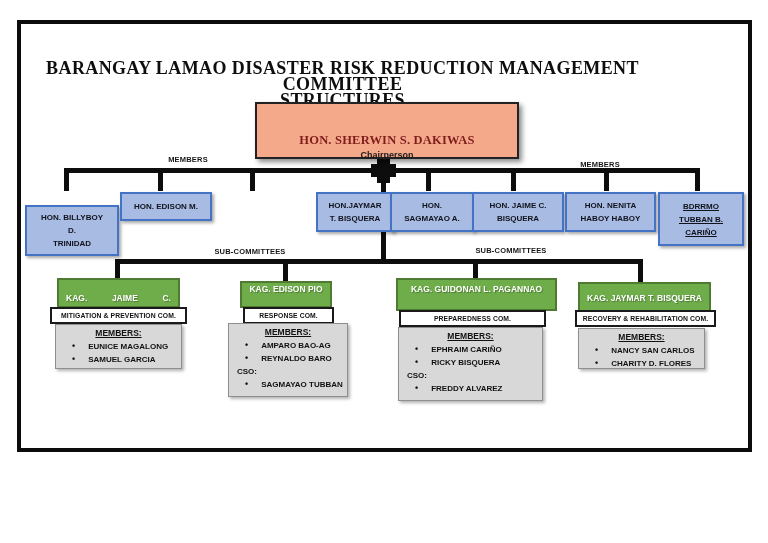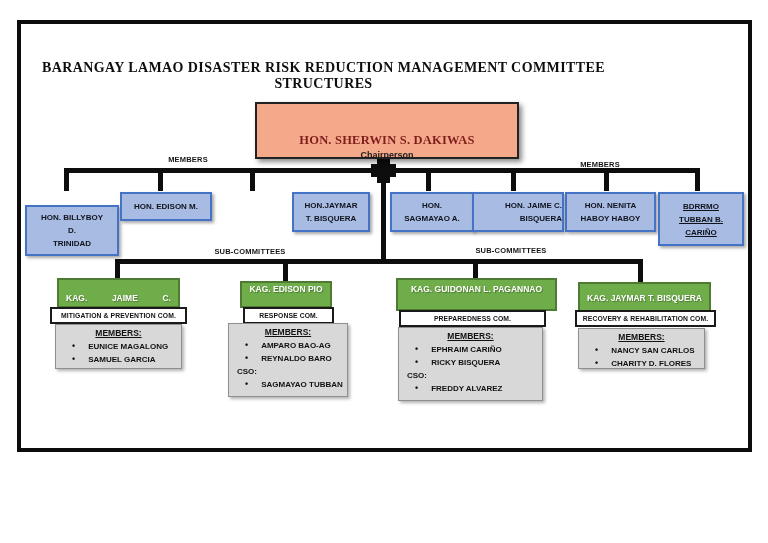--- a/index.html
+++ b/index.html
@@ -4,22 +4,22 @@
 <style>
   html,body{margin:0;padding:0;background:#ffffff;}
   .stage{
     position:relative;width:768px;height:543px;background:#ffffff;overflow:hidden;
     font-family:"Liberation Sans",sans-serif;color:#111;
   }
   .abs{position:absolute;}
   
   .frame{left:17px;top:20px;width:727px;height:424px;border:4px solid #0c0c0c;background:#ffffff;}
   
-  .title{left:0;top:60px;width:647px;text-align:center;
-    font-family:"Liberation Serif",serif;font-weight:bold;font-size:14px;line-height:16px;letter-spacing:.4px;color:#0e0e0e;}
+  .title{left:19px;top:60px;width:647px;text-align:center;
+    font-family:"Liberation Serif",serif;font-weight:bold;font-size:18px;line-height:16px;letter-spacing:.4px;color:#0e0e0e;}
   
   .chair{left:255px;top:102px;width:260px;height:53px;background:#f5a98b;border:2px solid #222;
     box-shadow:3px 3px 5px rgba(0,0,0,.45);display:flex;flex-direction:column;align-items:center;justify-content:center;gap:2px;}
   .chair-name{font-family:"Liberation Serif",serif;font-weight:bold;font-size:12.5px;color:#7f1d1d;letter-spacing:.2px;margin-top:32px;}
   .chair-role{font-weight:bold;font-size:9px;color:#1c1c1c;}
   
   .ln{background:#0d0d0d;}
   .v-center{left:381px;top:155px;width:5px;height:109px;}
   .bus-left{left:64px;top:168px;width:319px;height:5px;}
   .bus-right{left:383px;top:168px;width:317px;height:5px;}
@@ -43,23 +43,23 @@
   .ml-right{left:550px;top:160px;width:100px;}
   .sl-left{left:195px;top:247px;width:110px;}
   .sl-right{left:456px;top:246px;width:110px;}
   
   .mbox{background:#a8bbe3;border:2px solid #4472c4;box-shadow:2px 2px 3px rgba(0,0,0,.35);
     display:flex;flex-direction:column;align-items:center;justify-content:center;
     font-weight:bold;font-size:8px;line-height:13px;text-align:center;color:#10131c;}
   .mb1{left:25px;top:205px;width:90px;height:47px;text-align:center;}
   .mb2{left:120px;top:192px;width:88px;height:25px;}
   .mb3{left:211px;top:192px;width:91px;height:36px;}
-  .mb4{left:292px;top:192px;width:74px;height:36px;}
+  .mb4{left:316px;top:192px;width:74px;height:36px;}
   .mb5{left:390px;top:192px;width:80px;height:36px;}
-  .mb6{left:472px;top:192px;width:88px;height:36px;align-items:flex-end;}
+  .mb6{left:472px;top:192px;width:88px;height:36px;}
   .mb7{left:565px;top:192px;width:87px;height:36px;}
   .mb8{left:658px;top:192px;width:82px;height:50px;text-decoration:underline;}
   
   .gbox{background:#6fad4a;border:2px solid #4e7b31;display:flex;align-items:center;justify-content:center;
     font-weight:bold;font-size:8.5px;color:#ffffff;text-align:center;text-shadow:1px 1px 1px rgba(0,0,0,.3);}
   .sc1{left:57px;top:278px;width:123px;height:30px;align-items:flex-end;padding-bottom:3px;box-sizing:border-box;}
   .sc1 .spread{display:flex;justify-content:space-between;width:100%;padding:0 7px;}
   .sc2{left:240px;top:281px;width:92px;height:27px;align-items:center;padding-bottom:12px;box-sizing:border-box;}
   .sc3{left:396px;top:278px;width:161px;height:33px;align-items:flex-start;padding-top:4px;box-sizing:border-box;}
   .sc4{left:578px;top:282px;width:129px;height:27px;}

